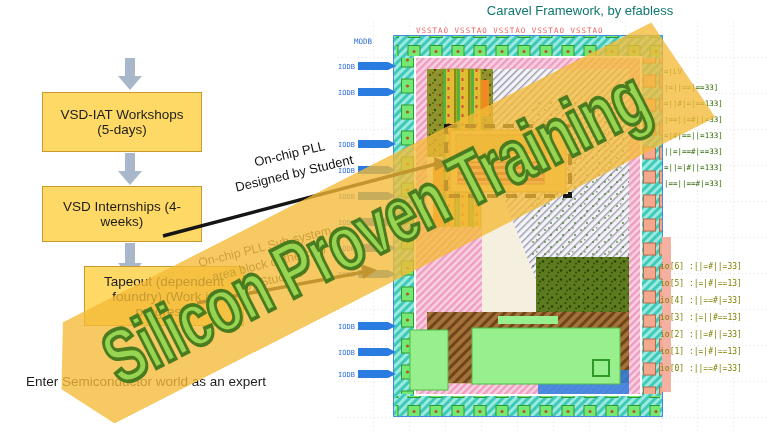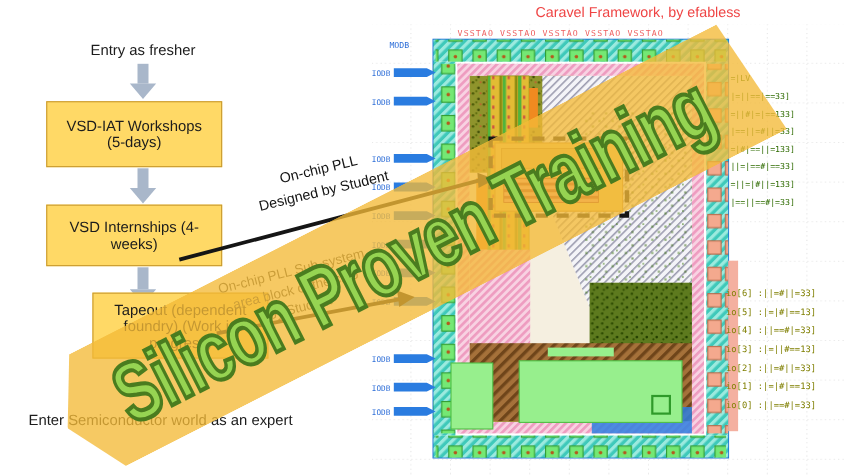--- a/index.html
+++ b/index.html
@@ -9,21 +9,21 @@
   
   .fc-text{font-size:13.5px;color:#1c1c1c;text-align:center;z-index:2;}
   .fc-box{left:42px;width:160px;background:#FFD966;border:1.5px solid #C9992E;
           display:flex;align-items:center;justify-content:center;text-align:center;
           font-size:13.5px;color:#1c1c1c;z-index:2;padding:2px 8px;box-sizing:border-box;}
   .fc-arrow{left:118px;width:24px;z-index:2;}
   .fc-shaft{position:absolute;left:7px;top:0;width:10px;background:#A9B7CA;}
   .fc-head{position:absolute;left:0;width:0;height:0;border-left:12px solid transparent;
            border-right:12px solid transparent;border-top:14px solid #A9B7CA;}
   
-  #chip-title{left:428px;top:3px;width:304px;text-align:center;font-size:13px;color:#ef4444;z-index:2;}
+  #chip-title{left:428px;top:3px;width:304px;text-align:center;font-size:13px;color:#0f766e;z-index:2;}
   #chip-svg{left:338px;top:22px;z-index:1;}
   
   .anno{z-index:3;text-align:center;color:#141414;}
   #anno-pll{left:222px;top:144px;width:140px;font-size:13px;line-height:1.55;
             transform:rotate(-13.5deg);}
   #anno-sub{left:193px;top:238px;width:152px;font-size:12.3px;line-height:1.4;
             color:#3c3c3c;transform:rotate(-14deg);}
   #arrows-svg{left:0;top:0;z-index:3;}
   
   #wm-band{left:22px;top:170px;width:706px;height:114px;z-index:5;
@@ -194,21 +194,20 @@
       <text x="322" y="247">io[6] :||=#||=33]</text>
       <text x="322" y="264">io[5] :|=|#|==13]</text>
       <text x="322" y="281">io[4] :||==#|=33]</text>
       <text x="322" y="298">io[3] :|=||#==13]</text>
       <text x="322" y="315">io[2] :||=#||=33]</text>
       <text x="322" y="332">io[1] :|=|#|==13]</text>
       <text x="322" y="349">io[0] :||==#|=33]</text>
     </g>
   </svg>
 
-  <div class="abs fc-text" style="left:60px;top:38px;width:140px;">Entry as fresher</div>
 
   <div class="abs fc-arrow" style="top:58px;height:32px;">
     <div class="fc-shaft" style="height: 18px; background: rgb(169, 183, 202);"></div>
       <div class="fc-head" style="top: 18px; border-top-color: rgb(169, 183, 202);"></div>
   </div>
 
   <div class="abs fc-box" style="top: 92px; height: 60px; background: rgb(255, 217, 102); border-color: rgb(201, 153, 46);">
     <span>VSD-IAT Workshops (5-days)</span>
   </div>
 

